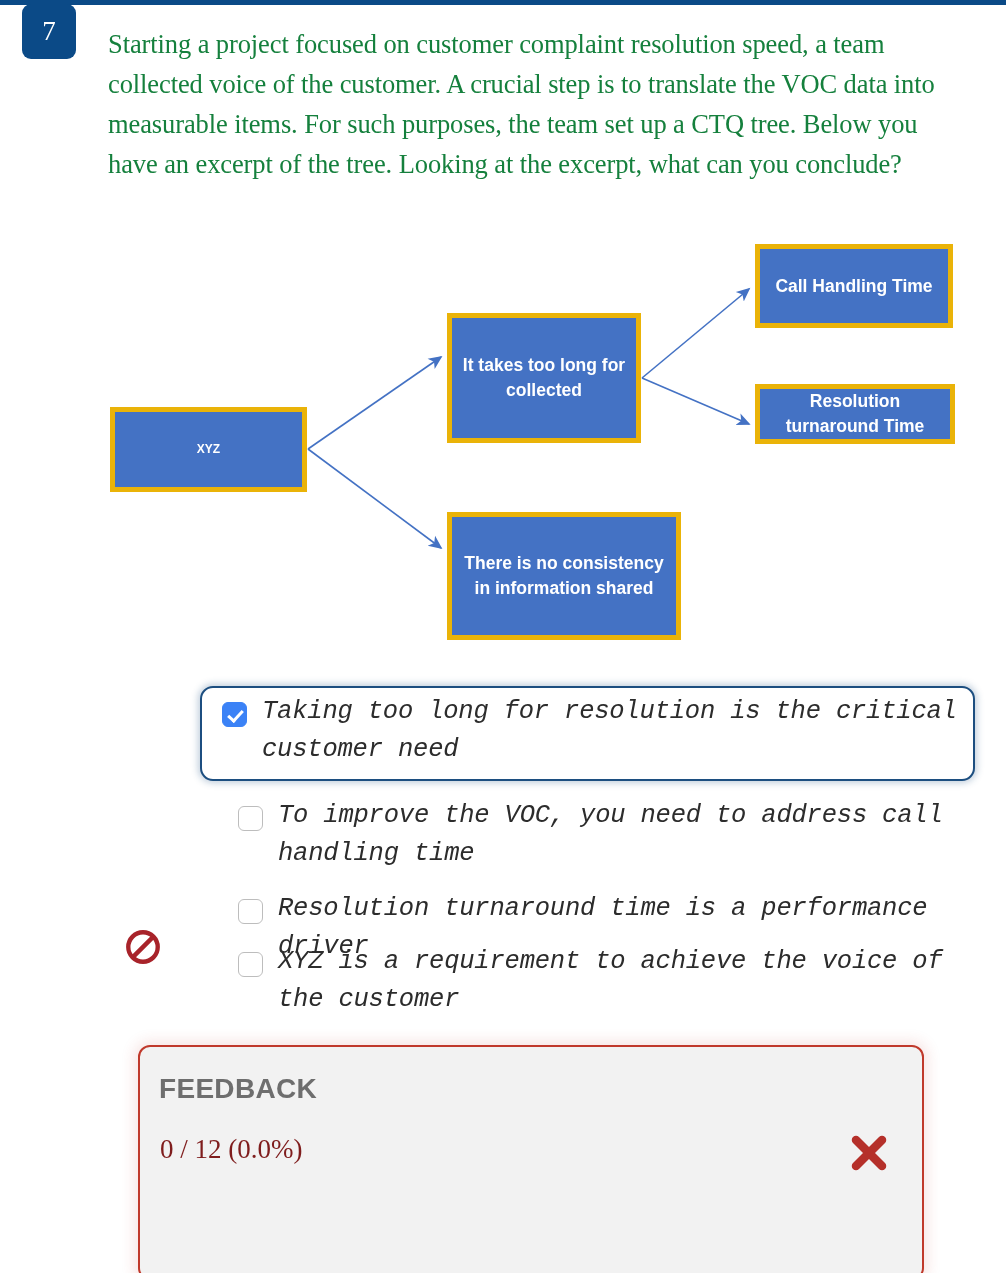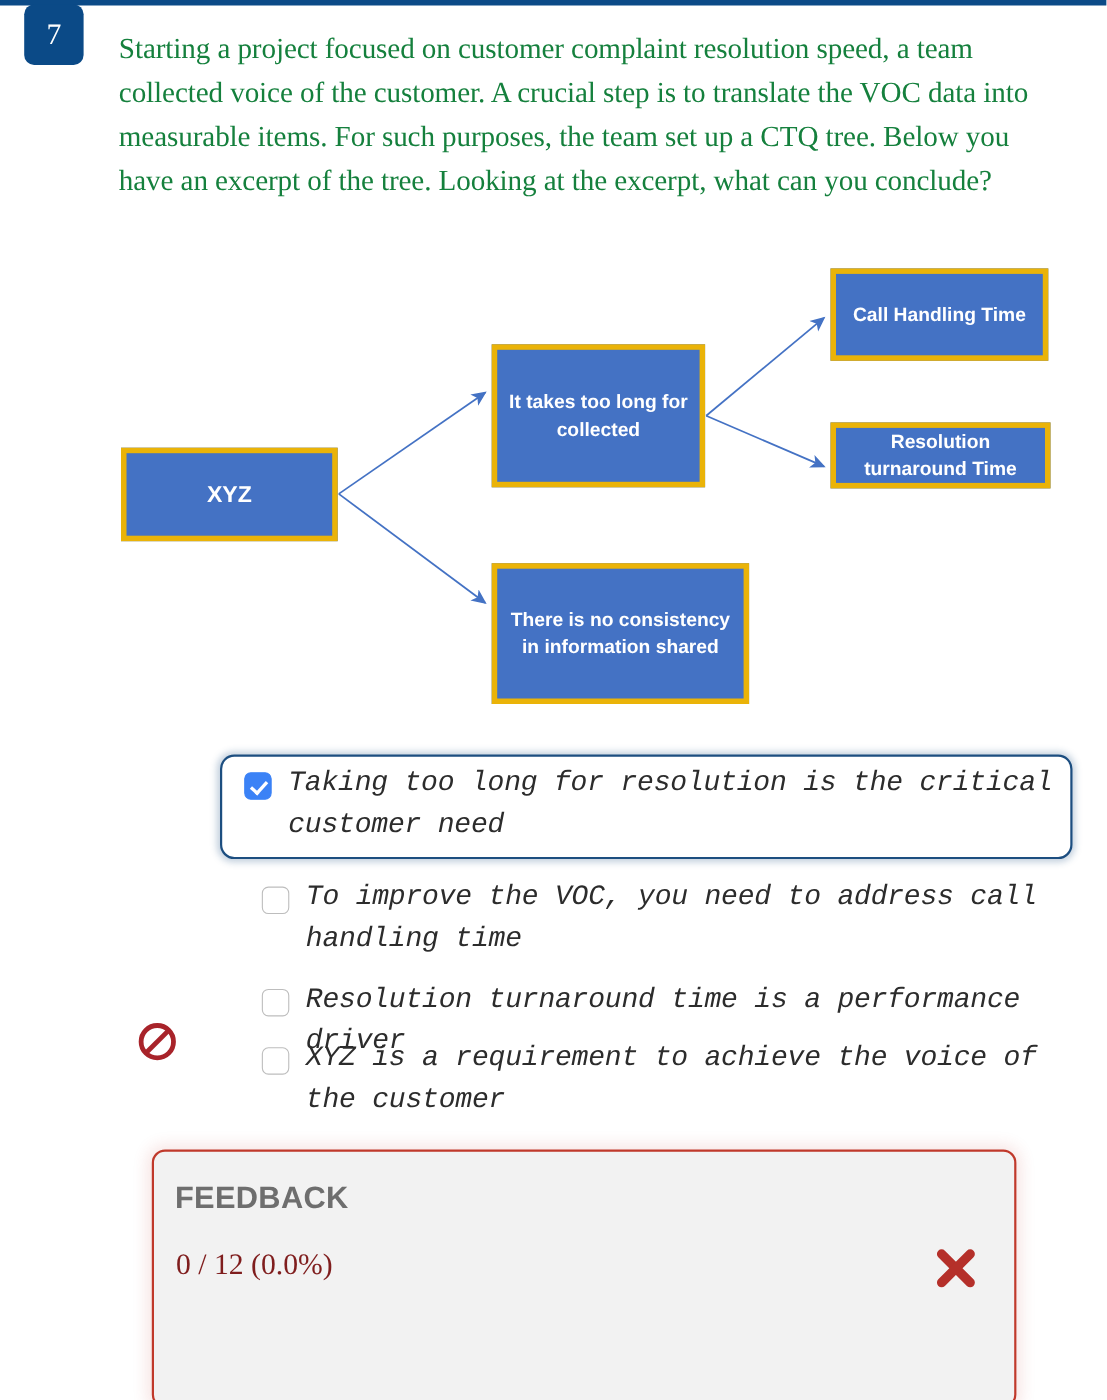--- a/index.html
+++ b/index.html
@@ -74,21 +74,21 @@
     font-weight: bold;
     font-size: 17.5px;
     line-height: 25px;
     text-align: center;
     display: flex;
     align-items: center;
     justify-content: center;
     box-sizing: border-box;
     padding: 2px 6px;
   }
-  .node-xyz   { left: 110px; top: 171px; width: 197px; height: 85px; font-size: 21px; }
+  .node-xyz   { left: 110px; top: 171px; width: 197px; height: 85px; font-size: 12px; }
   .node-mid1  { left: 447px; top: 77px;  width: 194px; height: 130px; }
   .node-mid2  { left: 447px; top: 276px; width: 234px; height: 128px; }
   .node-leaf1 { left: 755px; top: 8px;   width: 198px; height: 84px; }
   .node-leaf2 { left: 755px; top: 148px; width: 200px; height: 60px; }
 
   
   .options {
     position: absolute;
     left: 0;
     top: 682px;

